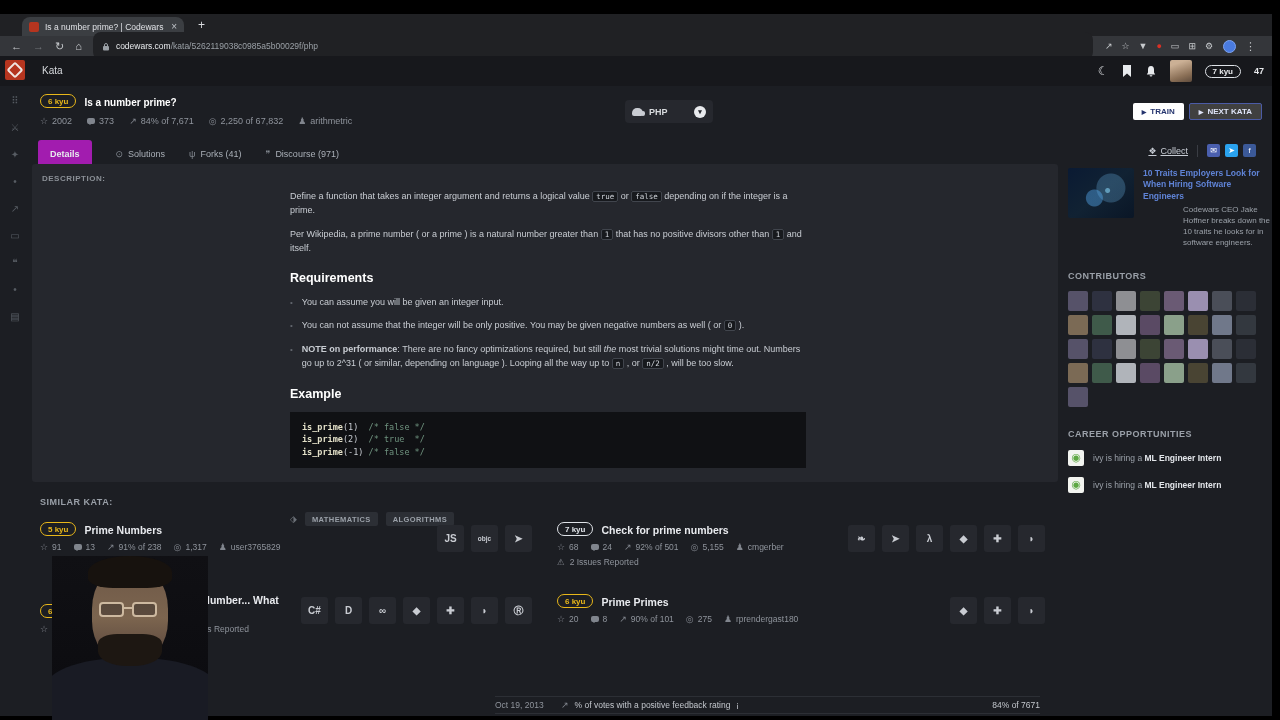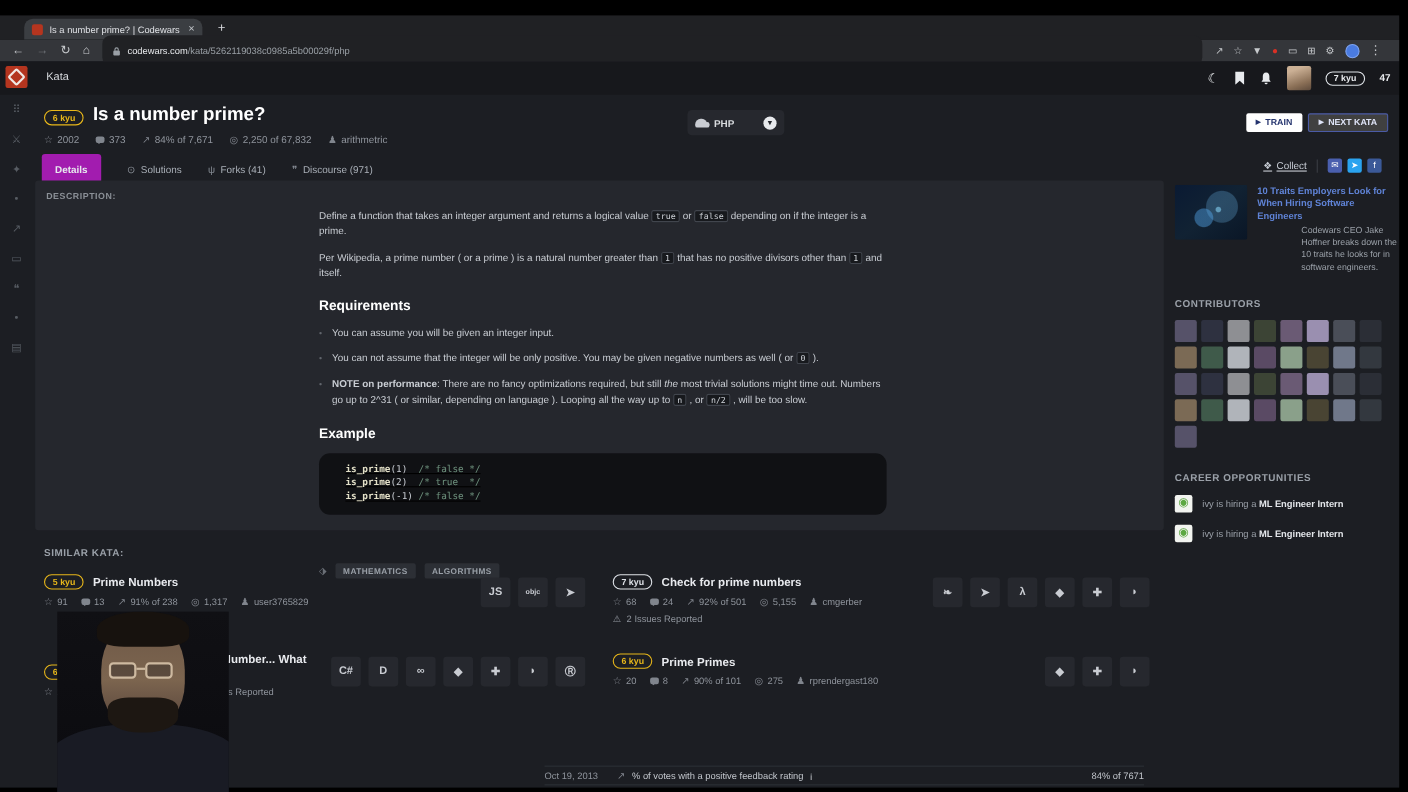--- a/index.html
+++ b/index.html
@@ -35,21 +35,21 @@
   .rankhex { border:1px solid #dfe3e8; border-radius:7px; color:#e8eaed; font-size:8px; font-weight:bold; padding:1px 7px; }
   .honor { color:#e8eaed; font-size:9px; font-weight:bold; }
 
   .left-rail { position:absolute; left:0; top:30px; width:30px; height:630px; display:flex; flex-direction:column; align-items:center; padding-top:10px; gap:17px; }
   .rail-ic { color:#575c63; font-size:10px; line-height:1; }
 
   .khead { position:absolute; left:40px; top:38px; }
   .trow { display:flex; align-items:flex-end; gap:8px; }
   .badge-y { border:1px solid #e8b71a; color:#e8b71a; font-size:8px; font-weight:bold; padding:1.5px 7px; border-radius:8px; white-space:nowrap; }
   .badge-w { border:1px solid #dfe3e8; color:#dfe3e8; font-size:8px; font-weight:bold; padding:1.5px 7px; border-radius:8px; white-space:nowrap; }
-  .ktitle { color:#fff; font-weight:bold; font-size:17px; }
+  .ktitle { color:#fff; font-weight:bold; font-size:10px; }
   .kstats { margin-top:8px; display:flex; gap:15px; align-items:center; font-size:9px; color:#8f949c; }
   .stat { display:flex; align-items:center; gap:4px; }
   .ic-g { color:#80858d; font-size:9px; line-height:1; }
   .ic-bubble { display:inline-block; width:8px; height:6px; background:#80858d; border-radius:2px; position:relative; }
   .ic-bubble::after { content:""; position:absolute; left:1px; bottom:-3px; border:2px solid transparent; border-top-color:#80858d; }
 
   .lang-pill { position:absolute; left:625px; top:44px; width:88px; height:23px; background:#26282e; border-radius:4px; display:flex; align-items:center; padding:0 7px; gap:6px; color:#d8dbde; font-size:9px; font-weight:bold;justify-content:center; }
   .elephant { width:11px; height:8px; background:#c9ccd2; border-radius:5px 5px 2px 2px; position:relative; }
   .elephant::after { content:""; position:absolute; right:-2px; top:3px; width:4px; height:5px; background:#c9ccd2; border-radius:2px; }
   .pill-circ { margin-left:auto; width:12px; height:12px; border-radius:50%; background:#e8eaed; color:#24262c; font-size:7px; display:flex; align-items:center; justify-content:center; }
@@ -70,21 +70,21 @@
   .soc { width:13px; height:13px; border-radius:2px; color:#fff; font-size:8px; display:flex; align-items:center; justify-content:center; }
 
   .panel { position:absolute; left:32px; top:108px; width:1026px; height:318px; background:#25272d; border-radius:3px; }
   .desc-label { position:absolute; left:10px; top:10px; color:#8b9097; font-size:8px; font-weight:bold; letter-spacing:.5px; }
   .desc-col { position:absolute; left:258px; top:26px; width:516px; }
   .para { font-size:9px; color:#c9cdd3; line-height:1.5; margin-bottom:11px; }
   .chip { background:#17191d; border:1px solid #41454d; border-radius:2px; padding:0 3px; font-family:"DejaVu Sans Mono", monospace; font-size:7.5px; color:#d0d4da; }
   .sec-h { color:#fff; font-weight:bold; font-size:12.5px; margin:16px 0 11px; }
   .bullet { display:flex; gap:9px; margin-bottom:9px; font-size:9px; color:#c9cdd3; line-height:1.55; }
   .bdot { color:#62666d; font-size:8px; line-height:1.8; }
-  .codeblock { background:#101114; border-radius:10px; padding:9px 24px; font-family:"DejaVu Sans Mono", monospace; font-size:8.5px; line-height:1.5;text-decoration:underline; }
+  .codeblock { background:#101114; border-radius:0; padding:9px 12px; font-family:"DejaVu Sans Mono", monospace; font-size:8.5px; line-height:1.5; }
   .cl { white-space:pre; }
   .cl .fn { color:#e3e0c8; font-weight:bold; }
   .cl .ar { color:#c9cdd3; }
   .cl .cm { color:#6f937f; }
   .tagrow { position:absolute; left:258px; top:348px; display:flex; gap:8px; align-items:center; }
   .tag-ic { color:#6b7077; font-size:9px; }
   .tag { background:#2c2f35; color:#9aa0a8; font-size:7.5px; font-weight:bold; padding:2.5px 7px; border-radius:2px; letter-spacing:.4px; }
 
   .similar-h { position:absolute; left:40px; top:441px; color:#9aa0a8; font-size:9px; font-weight:bold; letter-spacing:.5px; }
   .cards { position:absolute; left:40px; top:466px; width:1005px; display:grid; grid-template-columns:492px 488px; column-gap:25px; row-gap:27px; }

